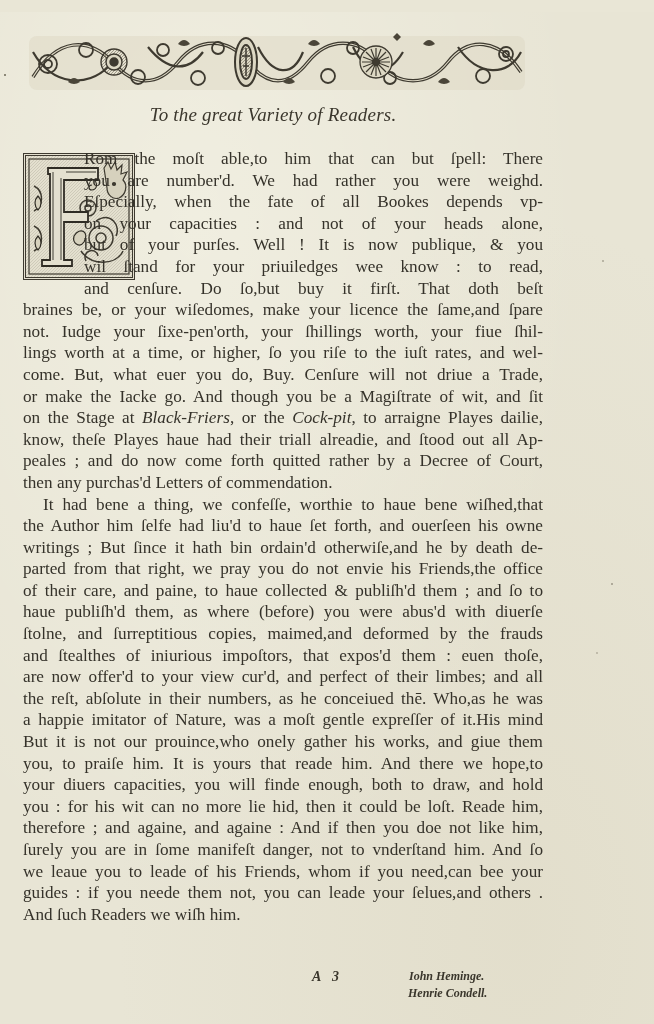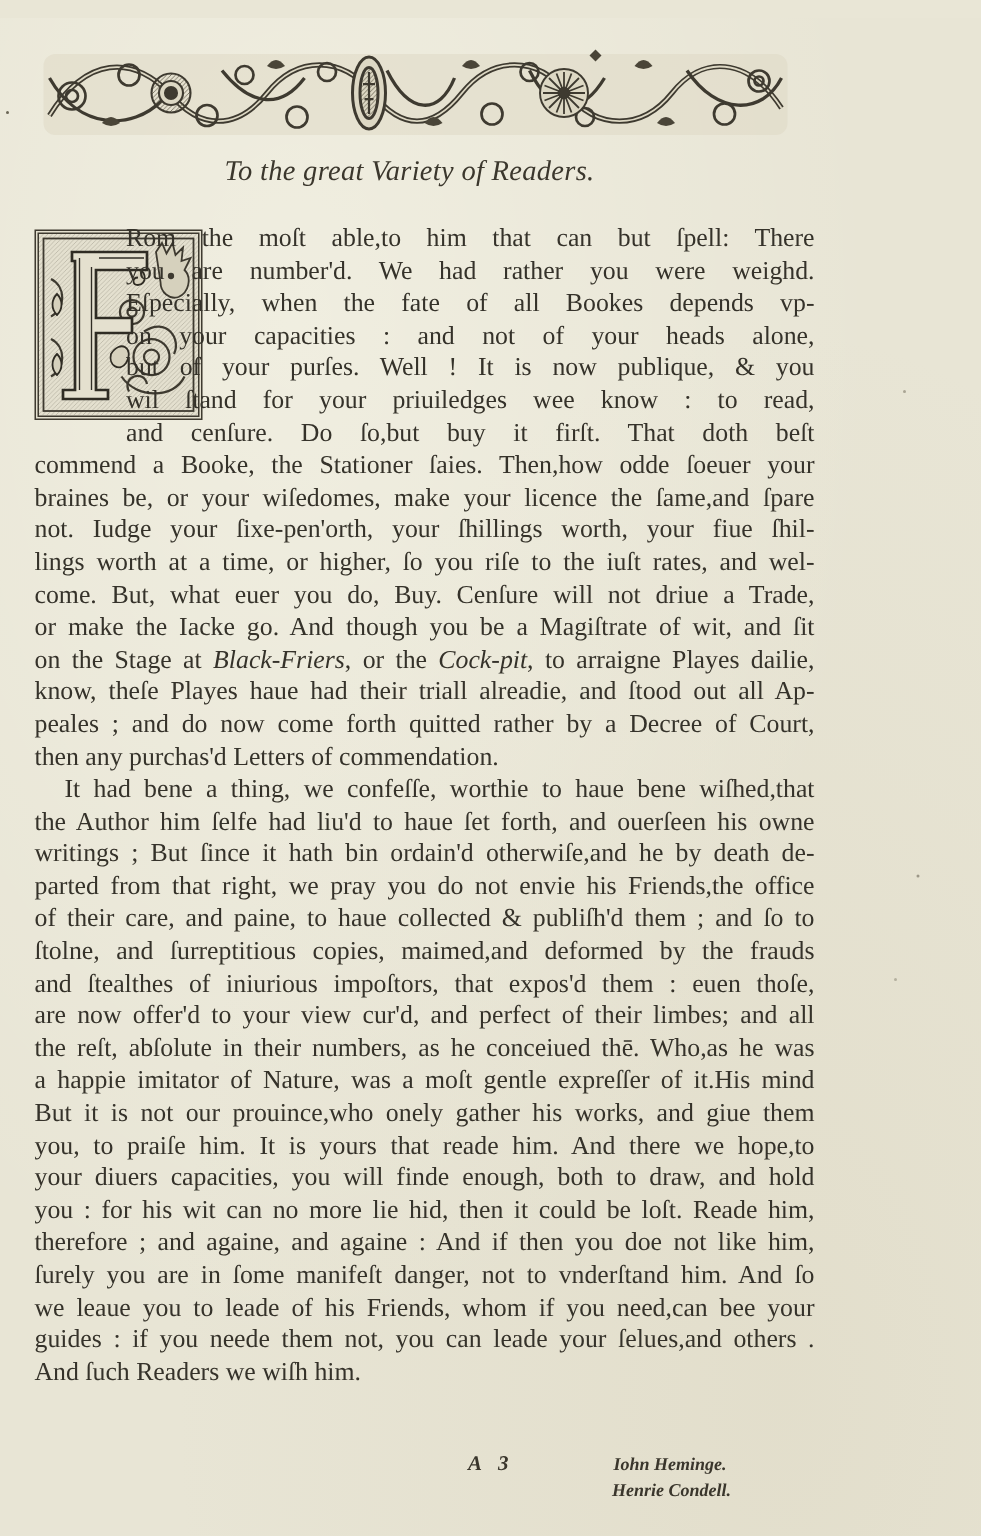--- a/index.html
+++ b/index.html
@@ -230,35 +230,35 @@
   </div>
 
   <div class="text-block">
     <div class="line indented-cap">Rom the moſt able,to him that can but ſpell: There</div>
     <div class="line indented-cap">you are number'd. We had rather you were weighd.</div>
     <div class="line indented-cap">Eſpecially, when the fate of all Bookes depends vp-</div>
     <div class="line indented-cap">on your capacities :  and not of your  heads alone,</div>
     <div class="line indented-cap">but of your purſes. Well ! It is now publique, &amp; you</div>
     <div class="line indented-cap">wil ſtand  for your priuiledges  wee know :  to read,</div>
     <div class="line indented-cap">and cenſure. Do ſo,but buy it firſt.  That doth beſt</div>
-    <div class="line">commend a Booke, the Stationer ſaies.  Then,how  odde ſoeuer your</div>
     <div class="line">braines be, or your wiſedomes, make your licence the ſame,and ſpare</div>
     <div class="line">not.  Iudge your  ſixe-pen'orth,  your ſhillings  worth,  your fiue ſhil-</div>
     <div class="line">lings worth at a time, or higher, ſo you riſe to the iuſt  rates,  and wel-</div>
     <div class="line">come.  But, what euer you do,  Buy.    Cenſure will not driue a Trade,</div>
     <div class="line">or make the Iacke go.  And though you be a Magiſtrate of wit, and ſit</div>
     <div class="line">on the Stage at <span class="it">Black-Friers</span>, or the <span class="it">Cock-pit</span>, to arraigne Playes  dailie,</div>
     <div class="line">know, theſe Playes  haue had their triall alreadie, and ſtood out all Ap-</div>
     <div class="line">peales ; and do now come forth quitted rather by  a  Decree  of  Court,</div>
     <div class="line last">then any  purchas'd  Letters of  commendation.</div>
     <div class="line para-indent">It had bene a thing, we confeſſe, worthie to haue bene wiſhed,that</div>
     <div class="line">the Author him ſelfe had liu'd  to haue ſet forth, and ouerſeen his owne</div>
     <div class="line">writings ; But ſince it hath bin ordain'd otherwiſe,and he by death de-</div>
     <div class="line">parted from that right, we pray you do not envie his Friends,the office</div>
     <div class="line">of their care, and paine, to haue collected &amp; publiſh'd them ; and ſo to</div>
+    <div class="line">haue publiſh'd them, as where (before)  you were abus'd with  diuerſe</div>
     <div class="line">ſtolne, and ſurreptitious copies,  maimed,and deformed by the frauds</div>
     <div class="line">and ſtealthes  of  iniurious  impoſtors,   that expos'd them : euen  thoſe,</div>
     <div class="line">are now offer'd to your view cur'd, and perfect of their limbes; and all</div>
     <div class="line">the reſt, abſolute in their numbers, as he conceiued thē. Who,as he was</div>
     <div class="line">a happie imitator of Nature, was a moſt gentle expreſſer of it.His mind</div>
     <div class="line">But it is not our prouince,who onely gather his works,  and giue them</div>
     <div class="line">you,  to praiſe him.   It is yours that reade him.   And there we hope,to</div>
     <div class="line">your diuers capacities, you will finde enough, both to draw,  and hold</div>
     <div class="line">you : for his wit can no more lie hid, then it could be loſt.  Reade him,</div>
     <div class="line">therefore ; and againe, and againe : And if then you doe not  like him,</div>

